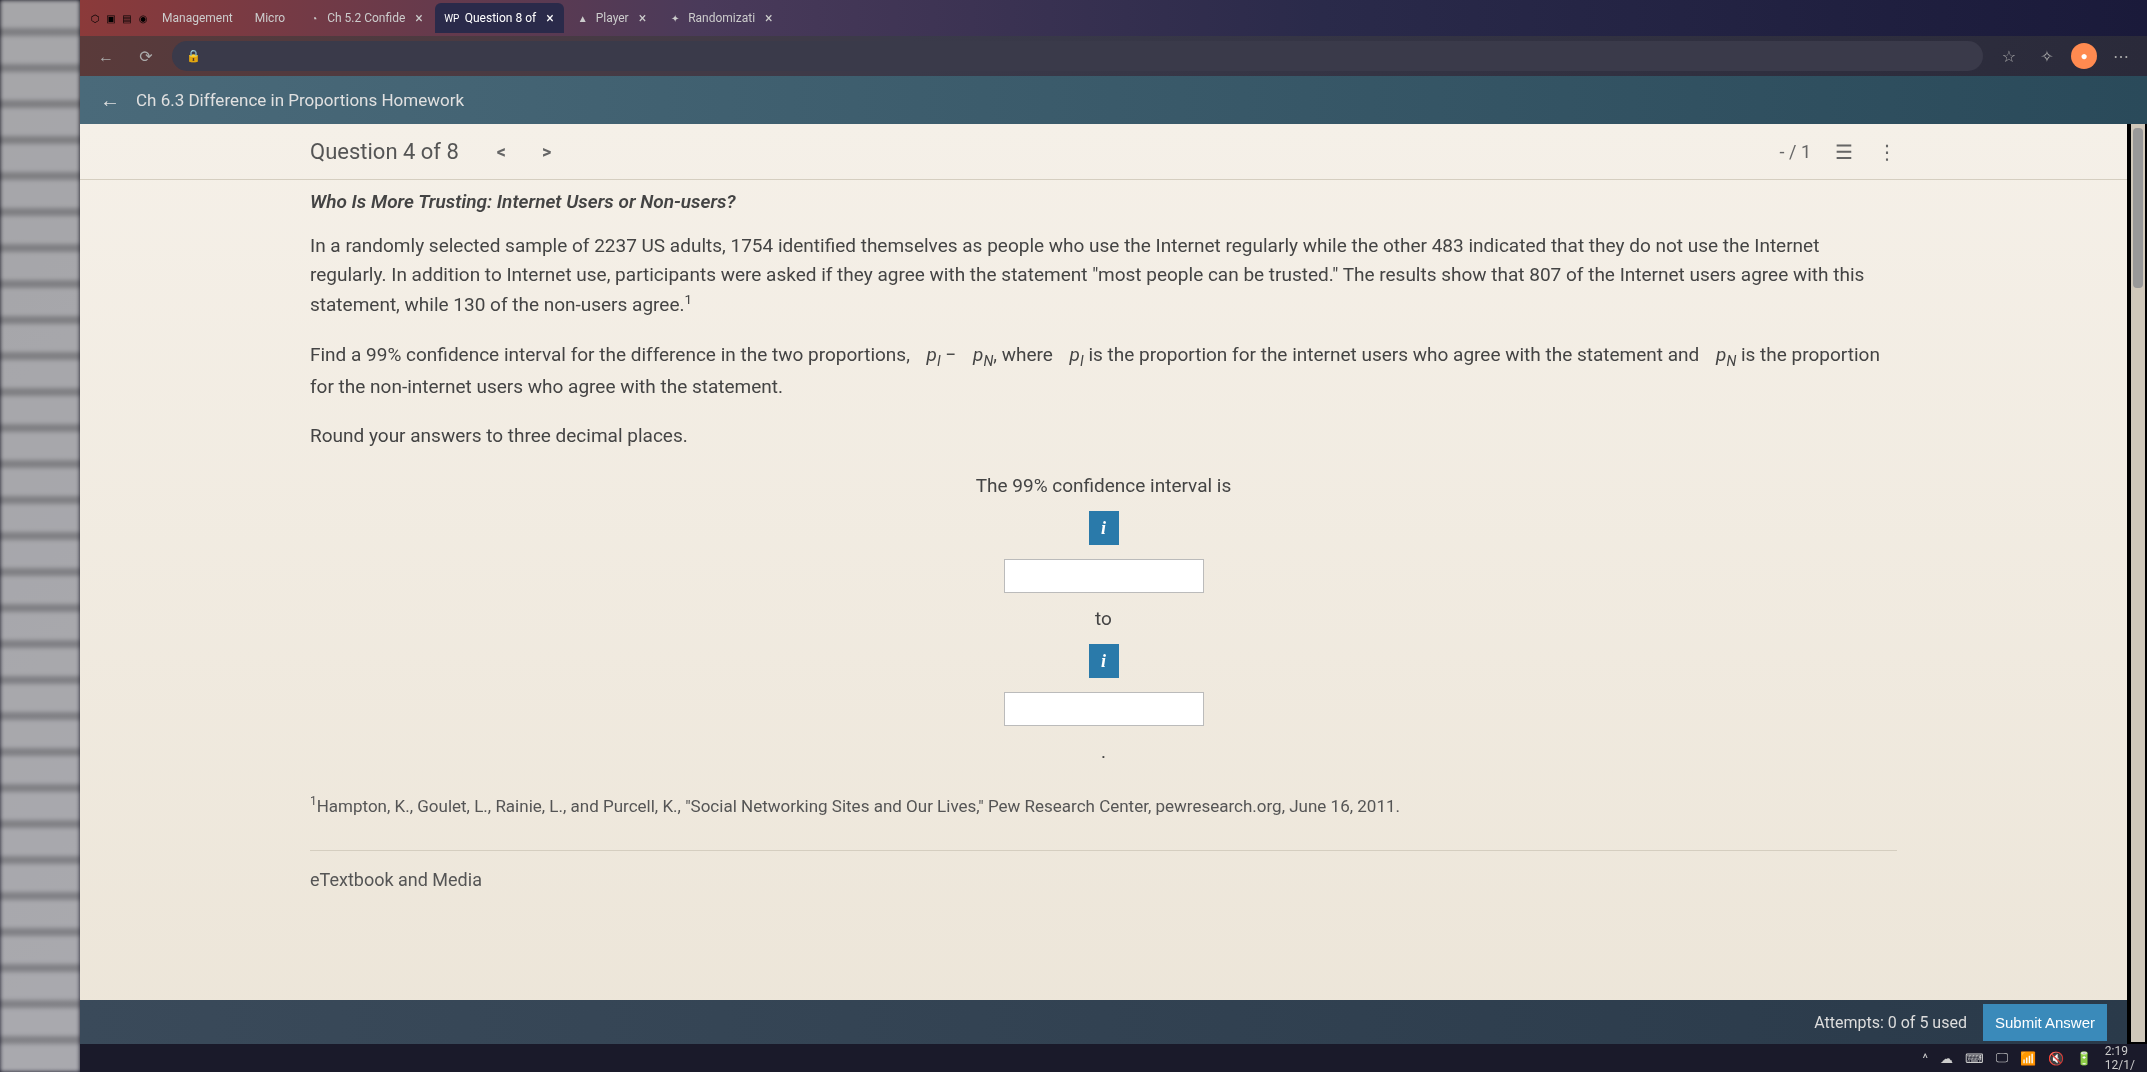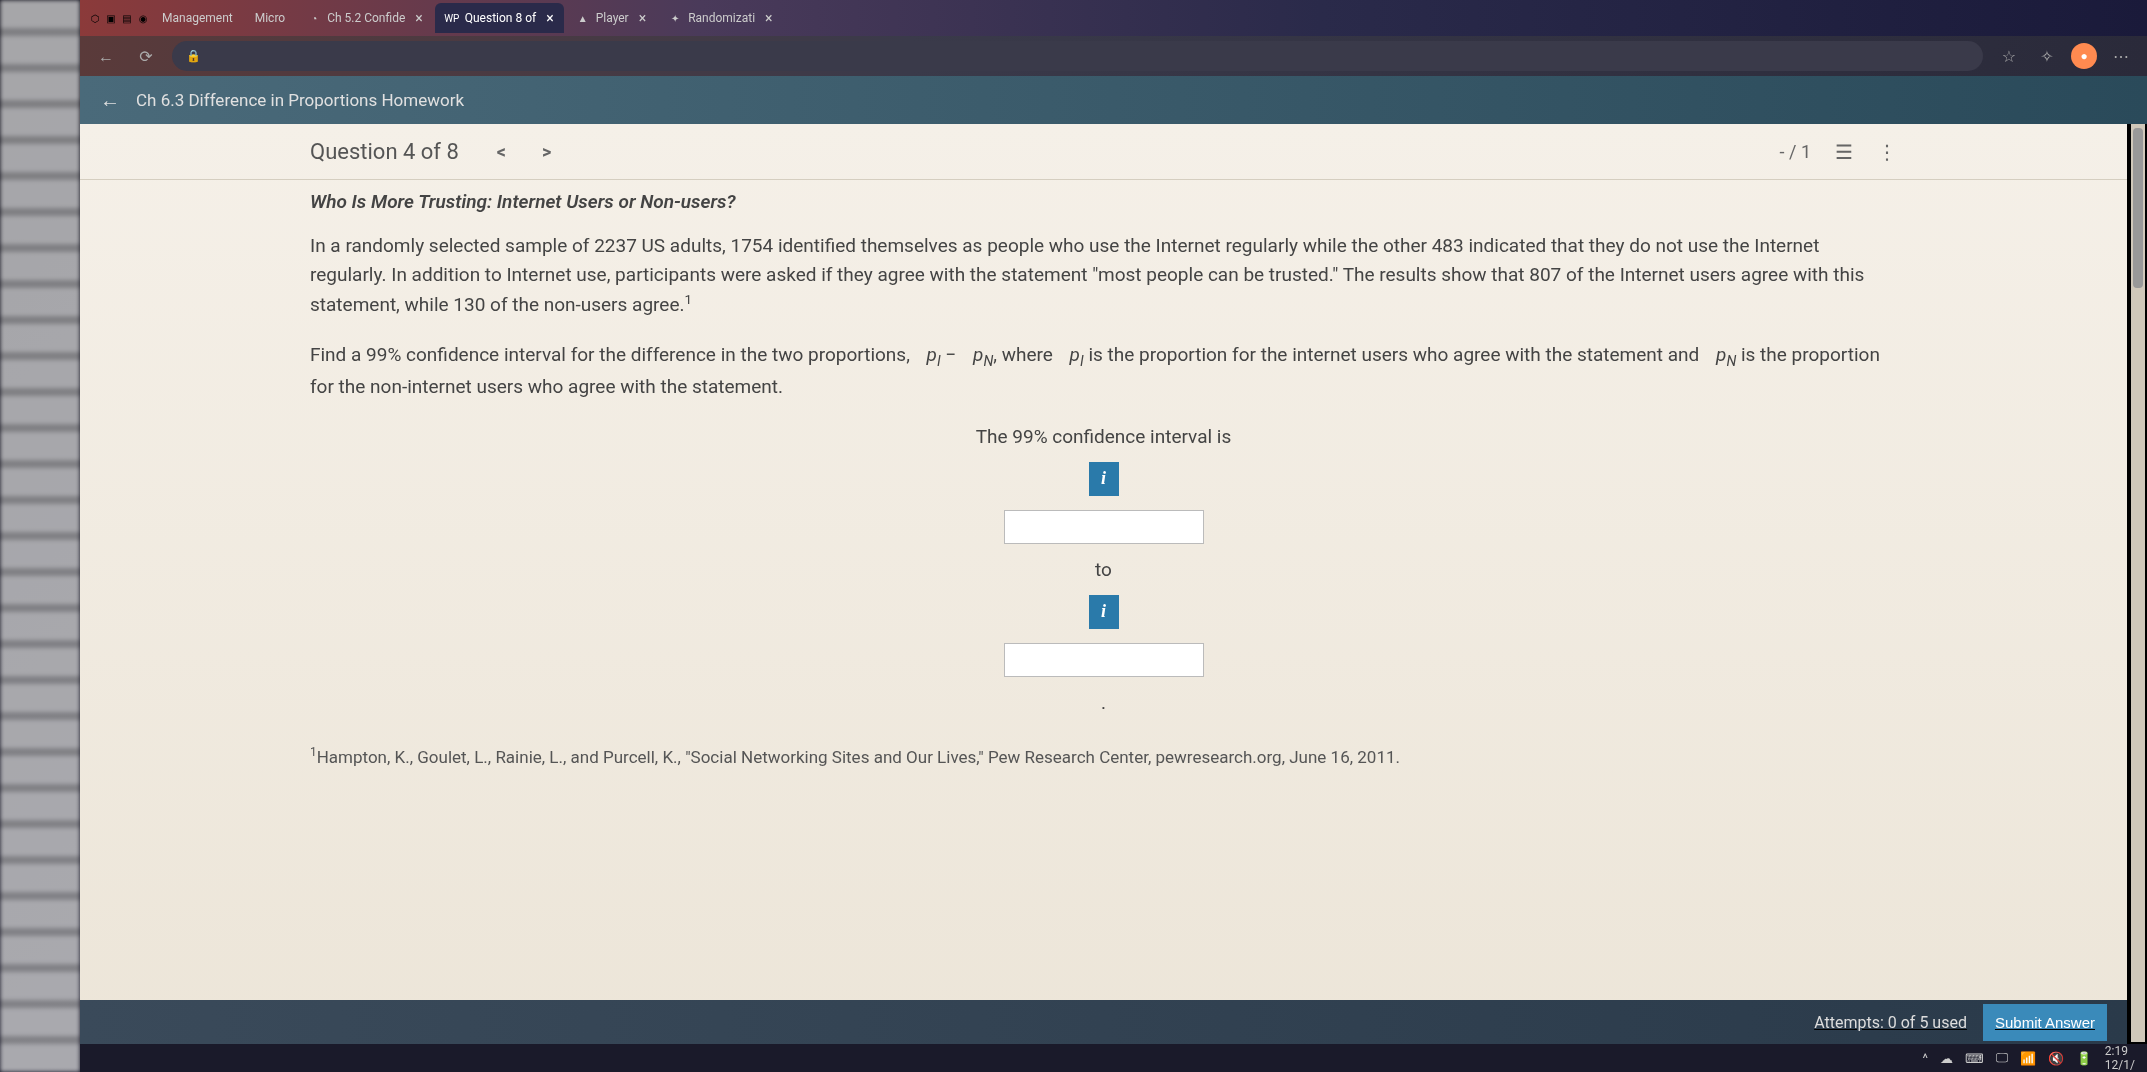--- a/index.html
+++ b/index.html
@@ -51,21 +51,21 @@
 
 .answer-row { display: flex; align-items: center; gap: 14px; font-size: 19px; color: #444; margin: 24px 0 30px 0; flex-direction: column; }
 .info-box { width: 30px; height: 34px; background: #2a7aaa; color: #fff; display: flex; align-items: center; justify-content: center; font-weight: bold; font-style: italic; font-family: Georgia, serif; font-size: 18px; }
 .answer-input { width: 200px; height: 34px; border: 1px solid #bbb; background: #fff; padding: 0 8px; font-size: 16px; }
 
 .footnote { font-size: 17px; color: #555; line-height: 1.5; margin-top: 16px; }
 
 .resources-bar { margin-top: 30px; padding: 18px 0; border-top: 1px solid #d5cec0; font-size: 18px; color: #555; }
 
 
-.footer { position: absolute; left: 80px; right: 20px; bottom: 28px; height: 44px; background: linear-gradient(90deg, #3a4a5a 0%, #2a3a4a 100%); display: flex; align-items: center; justify-content: flex-end; padding: 0 20px; gap: 16px; text-decoration: underline; }
+.footer { position: absolute; left: 80px; right: 20px; bottom: 28px; height: 44px; background: linear-gradient(90deg, #3a4a5a 0%, #2a3a4a 100%); display: flex; align-items: center; justify-content: flex-end; padding: 0 20px; gap: 16px; }
 .attempts { color: #ddd; font-size: 16px; }
 .submit-btn { background: #3a8aba; color: #fff; padding: 10px 12px; font-size: 15px; border: none; cursor: pointer; }
 
 
 .taskbar { position: absolute; left: 80px; right: 0; bottom: 0; height: 28px; background: #1a1a2a; display: flex; align-items: center; justify-content: flex-end; padding: 0 12px; gap: 12px; color: #ccc; font-size: 12px; }
 .tray-icon { font-size: 13px; }
 
 
 .scrollbar { position: absolute; right: 2px; top: 124px; bottom: 30px; width: 14px; background: #d0c8ba; }
 .scroll-thumb { position: absolute; left: 2px; right: 2px; top: 4px; height: 160px; background: #999; border-radius: 4px; }
@@ -151,35 +151,37 @@
     <div class="q-section-title">Who Is More Trusting: Internet Users or Non-users?</div>
 
     <div class="q-para">
       <span>In a randomly selected sample of 2237 US adults, 1754 identified themselves as people who use the Internet regularly while the other 483 indicated that they do not use the Internet regularly. In addition to Internet use, participants were asked if they agree with the statement "most people can be trusted." The results show that 807 of the Internet users agree with this statement, while 130 of the non-users agree.</span><span class="sup">1</span>
     </div>
 
     <div class="q-para">
       <span>Find a 99% confidence interval for the difference in the two proportions, </span><span class="math-i">p<span class="sub">I</span></span> − <span class="math-i">p<span class="sub">N</span></span><span>, where </span><span class="math-i">p<span class="sub">I</span></span><span> is the proportion for the internet users who agree with the statement and </span><span class="math-i">p<span class="sub">N</span></span><span> is the proportion for the non-internet users who agree with the statement.</span>
     </div>
 
+    <div class="q-para">Round your answers to three decimal places.</div>
 
     <div class="answer-row">
       <span>The 99% confidence interval is</span>
       <span class="info-box">i</span>
       <input class="answer-input" type="text" style="">
       <span>to</span>
       <span class="info-box">i</span>
       <input class="answer-input" type="text" style="">
       <span>.</span>
     </div>
 
     <div class="footnote">
       <span class="sup">1</span><span>Hampton, K., Goulet, L., Rainie, L., and Purcell, K., "Social Networking Sites and Our Lives," Pew Research Center, pewresearch.org, June 16, 2011.</span>
     </div>
 
+    <div class="resources-bar">eTextbook and Media</div>
   </div>
 </div>
 
 <div class="scrollbar">
   <div class="scroll-thumb"></div>
 </div>
 
 <div class="footer">
   <span class="attempts">Attempts: 0 of 5 used</span>
   <button class="submit-btn">Submit Answer</button>

